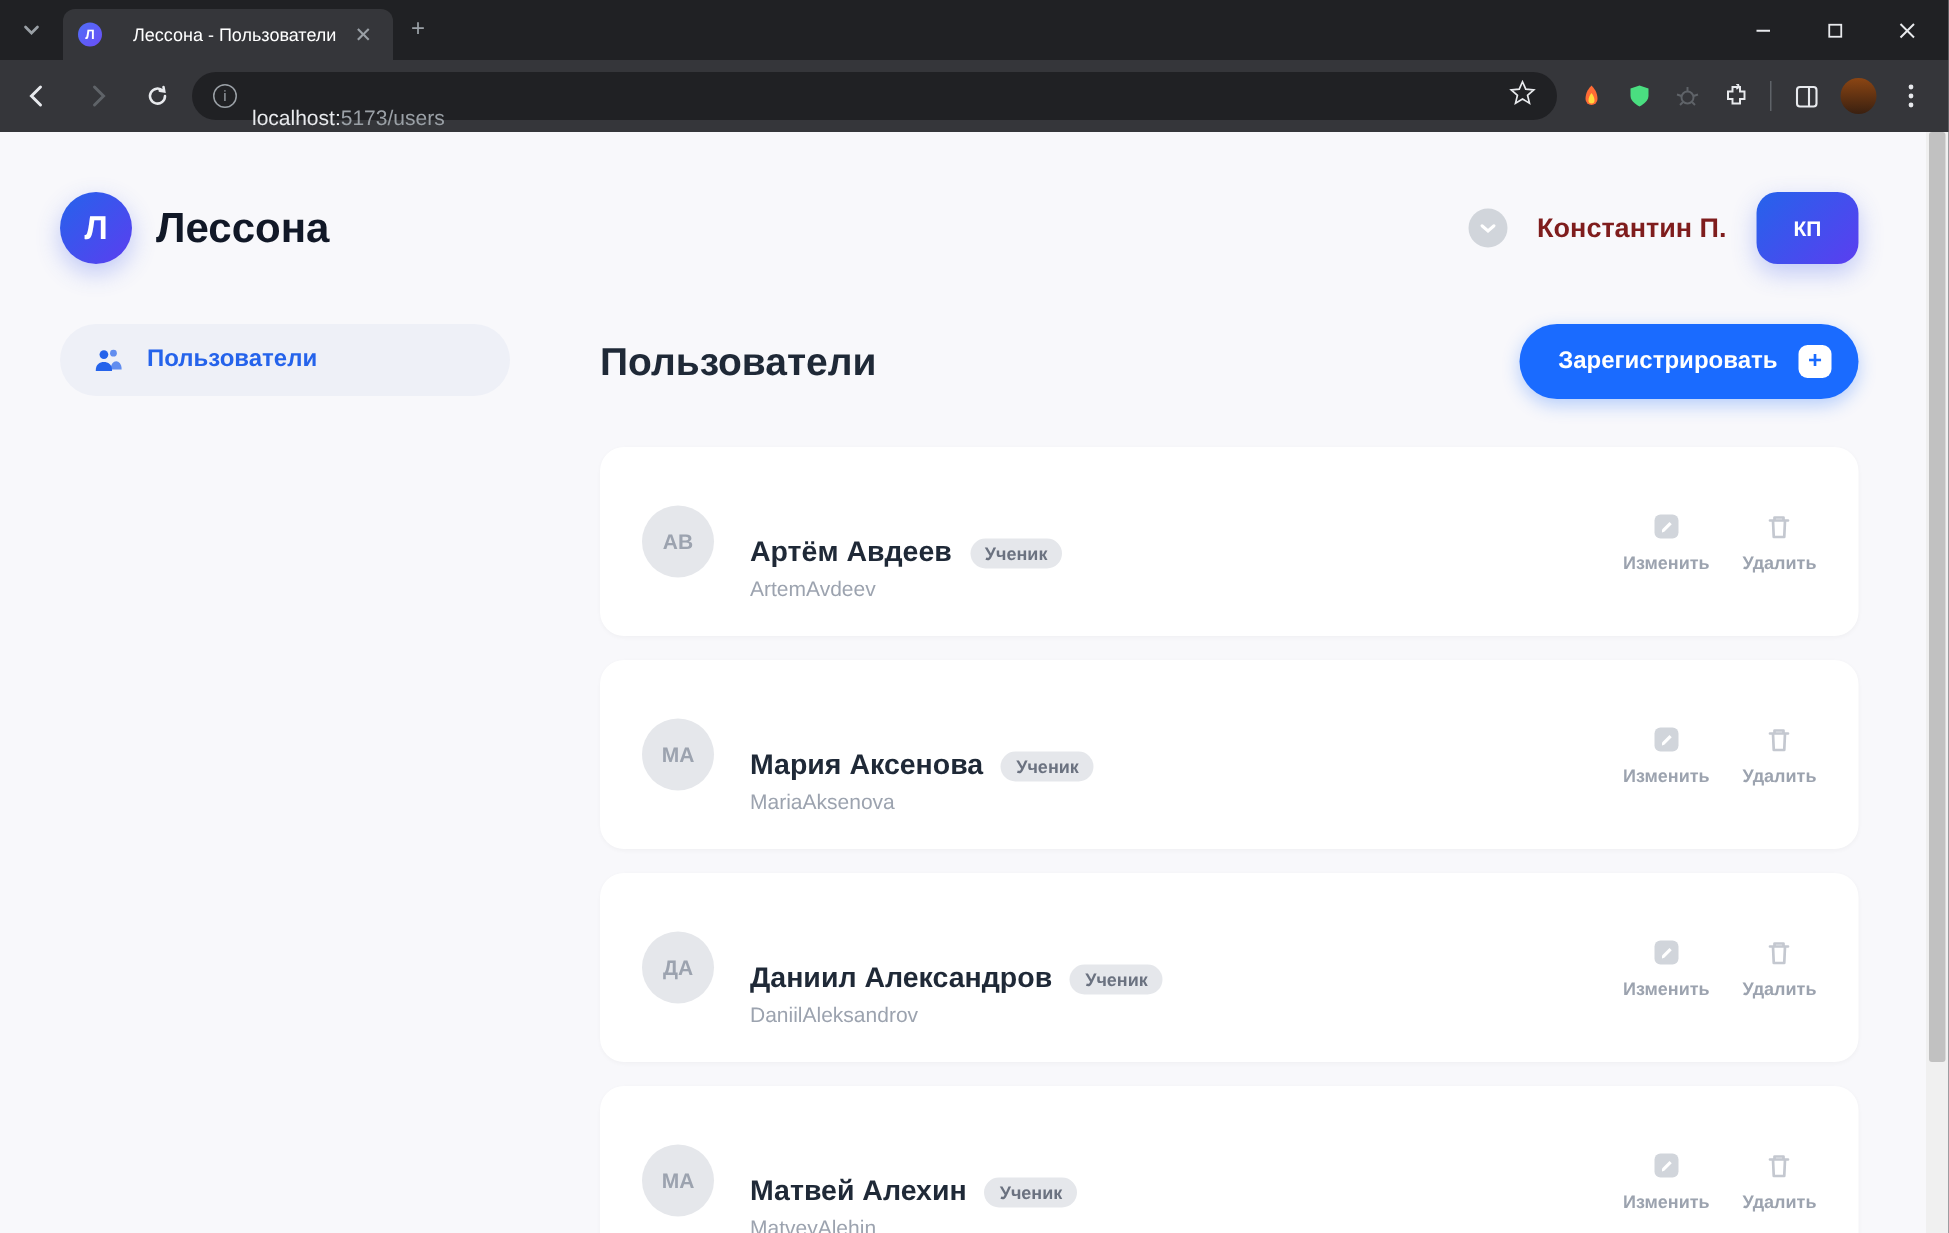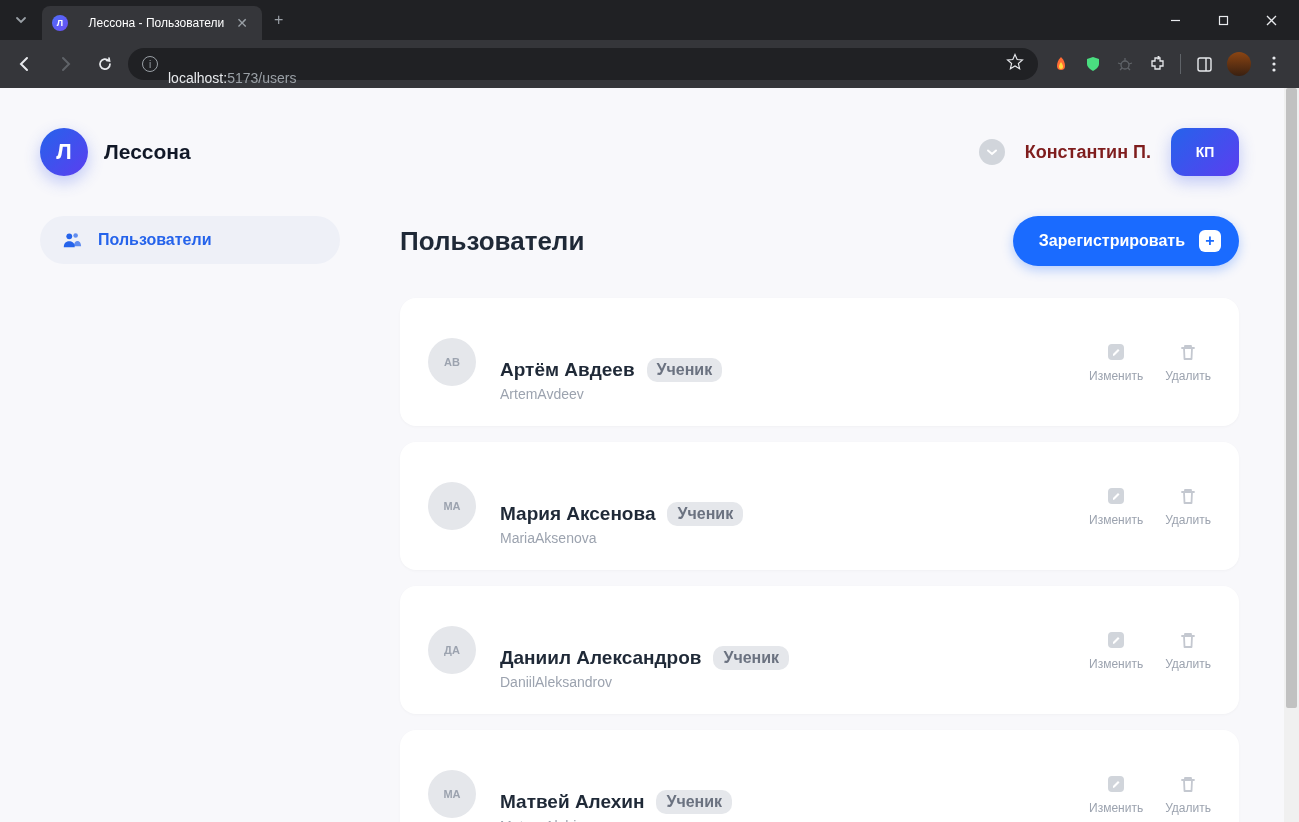--- a/index.html
+++ b/index.html
@@ -30,47 +30,47 @@
   .avatar-small { width:24px; height:24px; border-radius:50%; background: linear-gradient(#8b4513,#3a2010); cursor:pointer;}
 
   
   .viewport { flex:1; background:#f8f8fb; position:relative; overflow:hidden;}
   .scroll-track { position:absolute; right:0; top:0; bottom:0; width:15px; background:#f0f0f0;}
   .scroll-thumb { position:absolute; right:2px; top:0; width:11px; height:620px; background:#c1c1c1; border-radius:2px;}
   .app { padding: 40px 60px 0 40px; height:100%; overflow:hidden;}
 
   .header { display:flex; align-items:center; margin-bottom:40px;}
   .logo { width:48px; height:48px; border-radius:50%; background: linear-gradient(135deg,#2563eb,#5b3ef0); display:flex; align-items:center; justify-content:center; color:#fff; font-weight:800; font-size:22px; margin-right:16px; box-shadow:0 6px 16px rgba(59,91,240,0.3);}
-  .brand { font-size:21px; font-weight:800; color:#111827;}
+  .brand { font-size:28px; font-weight:800; color:#111827;}
   .header-right { margin-left:auto; display:flex; align-items:center; gap:20px;}
   .chev-circle { width:26px; height:26px; border-radius:50%; background:#d1d5db; display:flex; align-items:center; justify-content:center; color:#fff; cursor:pointer;}
   .user-name { font-size:18px; font-weight:700; color:#7f1d1d;}
   .user-av { width:68px; height:48px; border-radius:14px; background: linear-gradient(135deg,#2563eb,#5b3ef0); display:flex; align-items:center; justify-content:center; color:#fff; font-weight:700; font-size:14px; box-shadow:0 6px 16px rgba(59,91,240,0.3); cursor:pointer;}
 
   .body { display:flex; gap:60px;}
   .sidebar { width:300px; }
   .nav-item { display:flex; align-items:center; gap:16px; padding:14px 22px; border-radius:26px; cursor:pointer; margin-bottom:8px; font-weight:700; font-size:16px;}
   .nav-item.active { background:#eef0f7; color:#2563eb;}
   .nav-item:not(.active){ color:#9ca3af;}
   .nav-icon { width:20px; height:20px; display:flex; align-items:center; justify-content:center;}
 
   .main { flex:1; }
   .main-head { display:flex; align-items:center; margin-bottom:32px;}
   .page-title { font-size:26px; font-weight:800; color:#1f2937;}
   .reg-btn { margin-left:auto; background:#1a6bff; color:#fff; border:none; border-radius:26px; padding:14px 18px 14px 26px; font-size:16px; font-weight:700; display:flex; align-items:center; gap:14px; cursor:pointer; box-shadow:0 4px 12px rgba(26,107,255,0.3);}
   .reg-plus { width:22px; height:22px; background:#fff; color:#1a6bff; border-radius:6px; display:flex; align-items:center; justify-content:center; font-weight:900; font-size:16px;}
 
   .user-card { background:#fff; border-radius:16px; padding:24px 28px; display:flex; align-items:center; margin-bottom:16px; box-shadow:0 1px 3px rgba(0,0,0,0.03);}
-  .card-av { width:48px; height:48px; border-radius:50%; background:#e5e7eb; display:flex; align-items:center; justify-content:center; color:#9ca3af; font-weight:700; font-size:11px; margin-right:24px;}
+  .card-av { width:48px; height:48px; border-radius:50%; background:#e5e7eb; display:flex; align-items:center; justify-content:center; color:#9ca3af; font-weight:700; font-size:14px; margin-right:24px;}
   .card-info { flex:1;margin-top:36px; }
   .card-name-row { display:flex; align-items:center; gap:12px; margin-bottom:4px;}
   .card-name { font-size:19px; font-weight:800; color:#1f2937;}
-  .badge { background:#e5e7eb; color:#6b7280; padding:3px 10px; border-radius:10px; font-size:16px; font-weight:600;}
+  .badge { background:#e5e7eb; color:#6b7280; padding:3px 10px; border-radius:10px; font-size:12px; font-weight:600;}
   .card-login { color:#9ca3af; font-size:14px;}
-  .card-actions { display:flex; gap:22px;}
+  .card-actions { display:flex; gap:22px;font-weight:bold;}
   .action { display:flex; flex-direction:column; align-items:center; gap:6px; cursor:pointer; color:#c4c8d0;}
   .action-label { font-size:12px; color:#9ca3af;}
   .action-icon { width:22px; height:22px; display:flex; align-items:center; justify-content:center;}
 </style>
 </head>
 <body>
 
 <div class="browser">
 
   <div class="titlebar">

